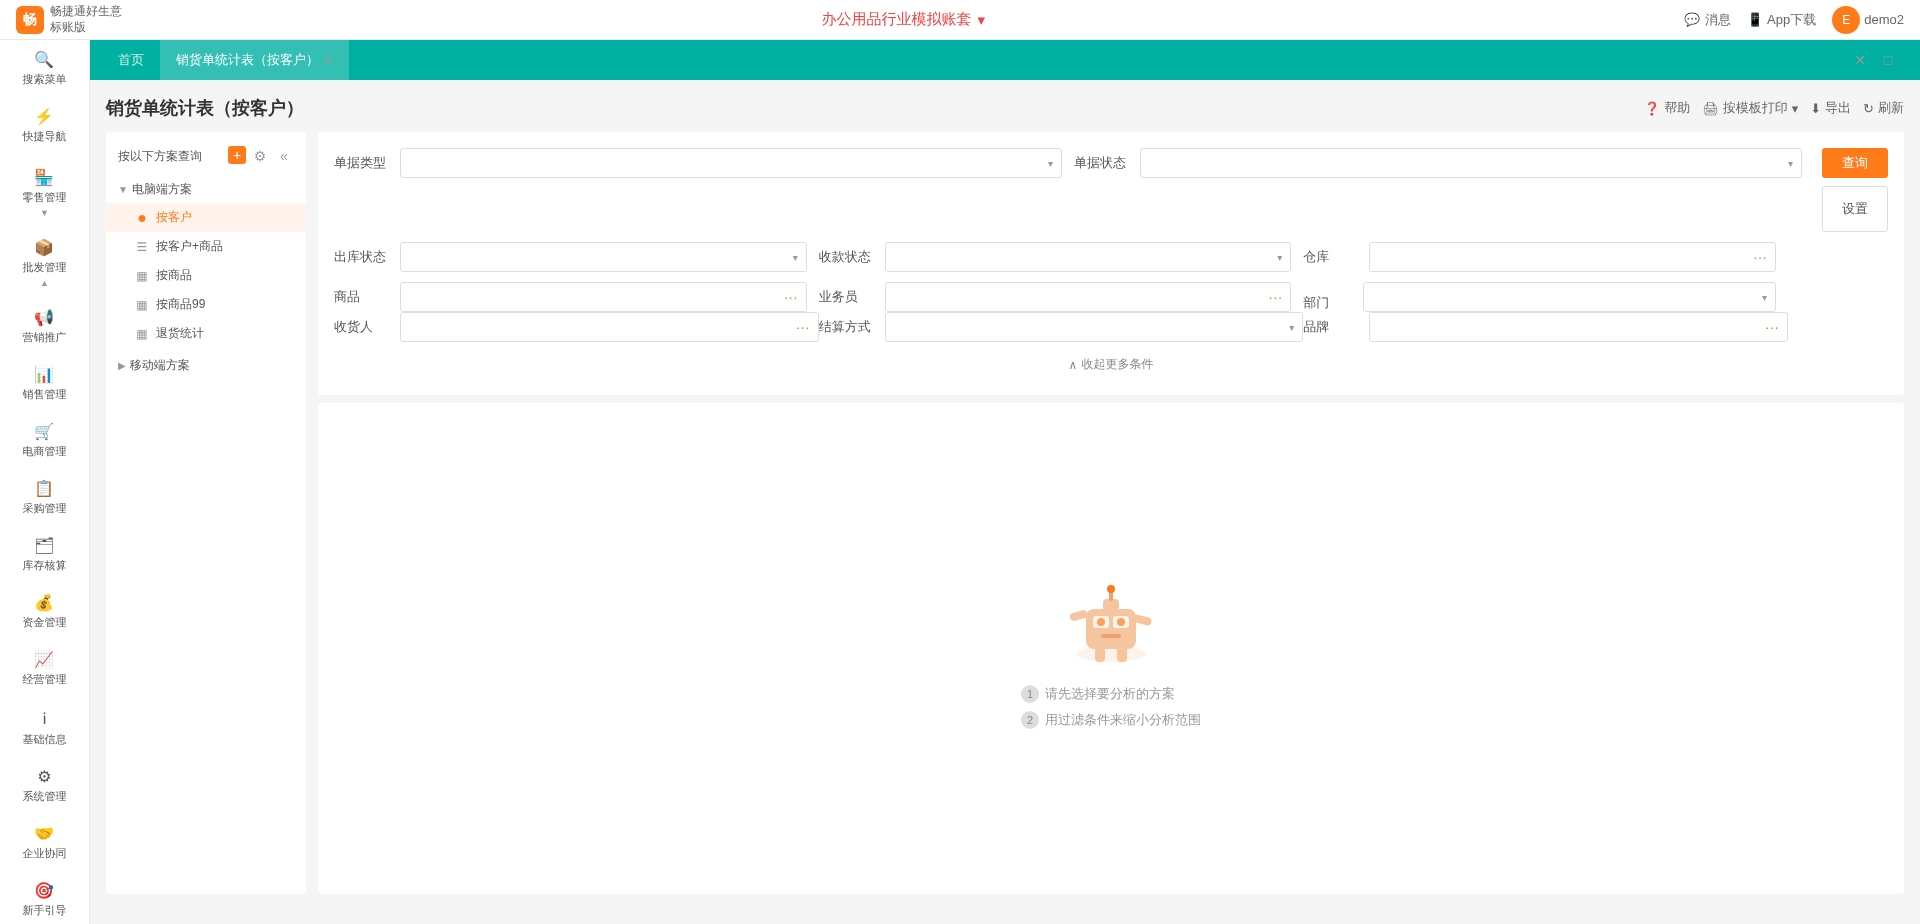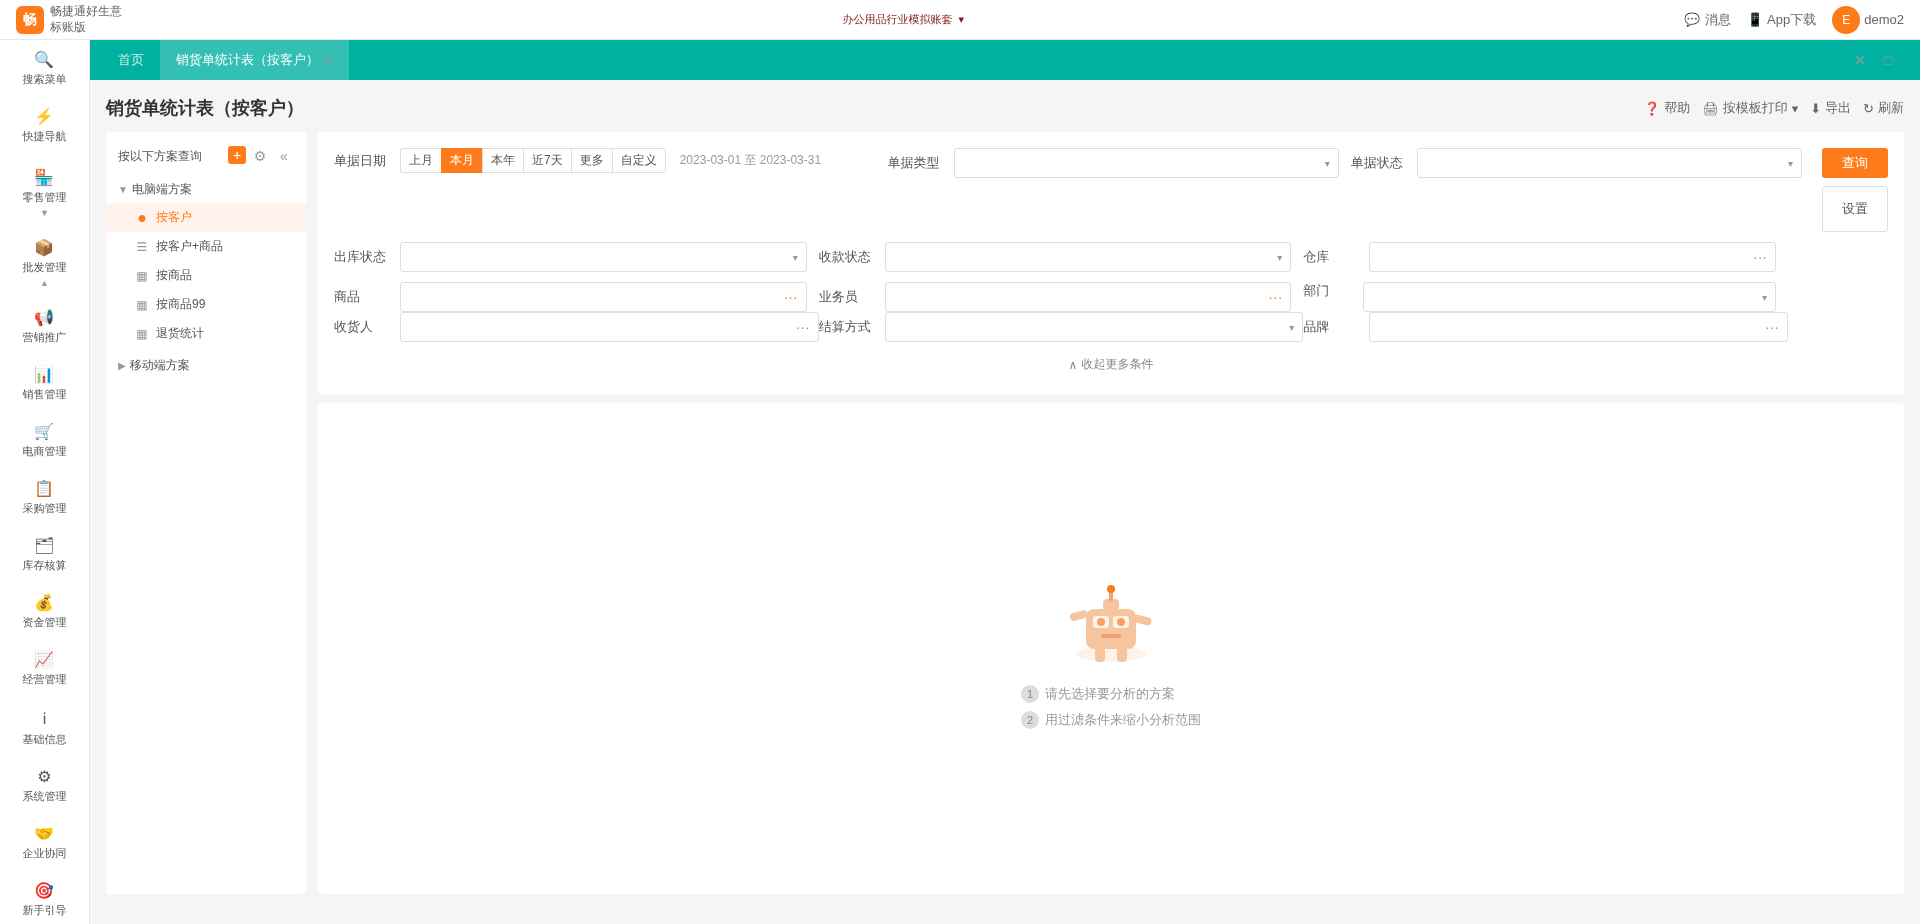--- a/index.html
+++ b/index.html
@@ -13,21 +13,21 @@
       align-items: center;
       justify-content: space-between;
       padding: 0 16px;
       border-bottom: 1px solid #e8e8e8;
       flex-shrink: 0;
     }
     .top-bar-left { display: flex; align-items: center; gap: 8px; }
     .logo-box { display: flex; align-items: center; gap: 6px; }
     .logo-icon { width: 28px; height: 28px; background: #ff7b1a; border-radius: 6px; display: flex; align-items: center; justify-content: center; color: #fff; font-size: 14px; font-weight: bold; }
     .logo-text { font-size: 12px; color: #666; line-height: 1.3; }
-    .top-bar-center { display: flex; align-items: center; gap: 6px; color: #7f1d1d; font-size: 11px; cursor: pointer; }
+    .top-bar-center { display: flex; align-items: center; gap: 6px; color: #ef4444; font-size: 15px; cursor: pointer; }
     .top-bar-right { display: flex; align-items: center; gap: 16px; color: #666; font-size: 13px; }
     .top-bar-right-item { display: flex; align-items: center; gap: 4px; cursor: pointer; }
     .avatar { width: 28px; height: 28px; border-radius: 50%; background: #ff7b1a; display: flex; align-items: center; justify-content: center; color: #fff; font-size: 12px; }
 
     
     .main-layout { display: flex; flex: 1; overflow: hidden; }
 
     
     .sidebar { width: 90px; background: #fff; border-right: 1px solid #e8e8e8; display: flex; flex-direction: column; flex-shrink: 0; overflow-y: auto; }
     .sidebar-item { padding: 10px 4px; text-align: center; cursor: pointer; font-size: 12px; color: #555; transition: background 0.2s; position: relative; display: flex; flex-direction: column; align-items: center; gap: 3px; }
@@ -287,32 +287,20 @@
             </div>
           </div>
         </div>
 
         <div class="right-panel">
 
           <div class="filter-area">
 
             <div style="display:flex;gap:12px;margin-bottom:10px;align-items:flex-start;">
 
-              <div style="display:flex;align-items:center;gap:6px;flex:1.2;">
-                <span class="filter-label">单据日期</span>
-                <div class="filter-group">
-                  <div class="date-btn">上月</div>
-                  <div class="date-btn active">本月</div>
-                  <div class="date-btn">本年</div>
-                  <div class="date-btn">近7天</div>
-                  <div class="date-btn">更多</div>
-                  <div class="date-btn">自定义</div>
-                </div>
-                <span class="date-range">2023-03-01 至 2023-03-31</span>
-              </div>
 
               <div style="display:flex;align-items:center;gap:6px;flex:1;">
                 <span class="filter-label">单据类型</span>
                 <div class="filter-select">
                   <span></span>
                   <span class="filter-select-arrow">▾</span>
                 </div>
               </div>
 
               <div style="display:flex;align-items:center;gap:6px;flex:1;">
@@ -362,21 +350,21 @@
                   <span style="color:#ff7b1a;font-size:14px;">···</span>
                 </div>
               </div>
               <div style="display:flex;align-items:center;gap:6px;flex:1;">
                 <span class="filter-label">业务员</span>
                 <div class="filter-select">
                   <span></span>
                   <span style="color:#ff7b1a;font-size:14px;">···</span>
                 </div>
               </div>
-              <div style="display:flex;align-items:flex-start;flex:1;">
+              <div style="display:flex;align-items:flex-end;flex:1;">
                 <span class="filter-label">部门</span>
                 <div class="filter-select">
                   <span></span>
                   <span class="filter-select-arrow">▾</span>
                 </div>
               </div>
               <div style="width:100px;"></div>
             </div>
 
             <div style="display:flex;gap:0;margin-bottom:8px;align-items:center;">

